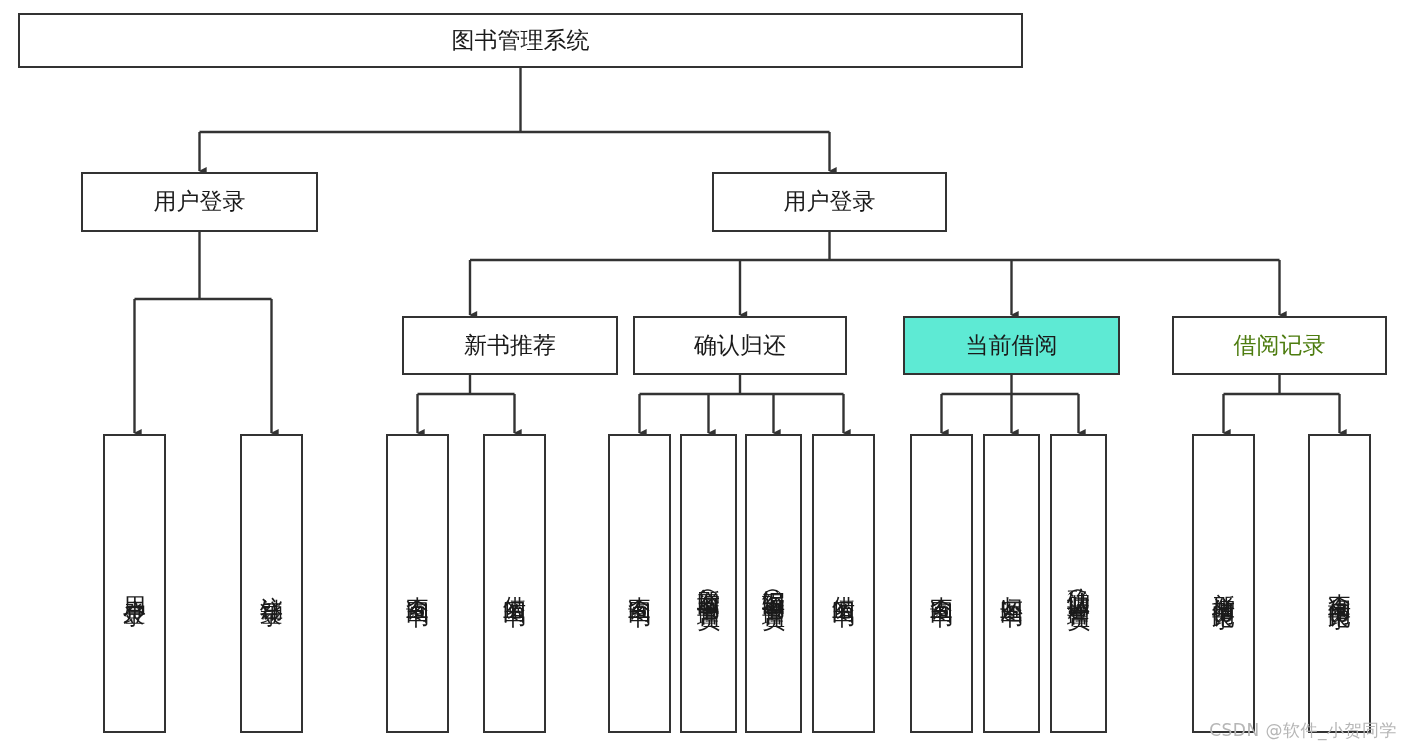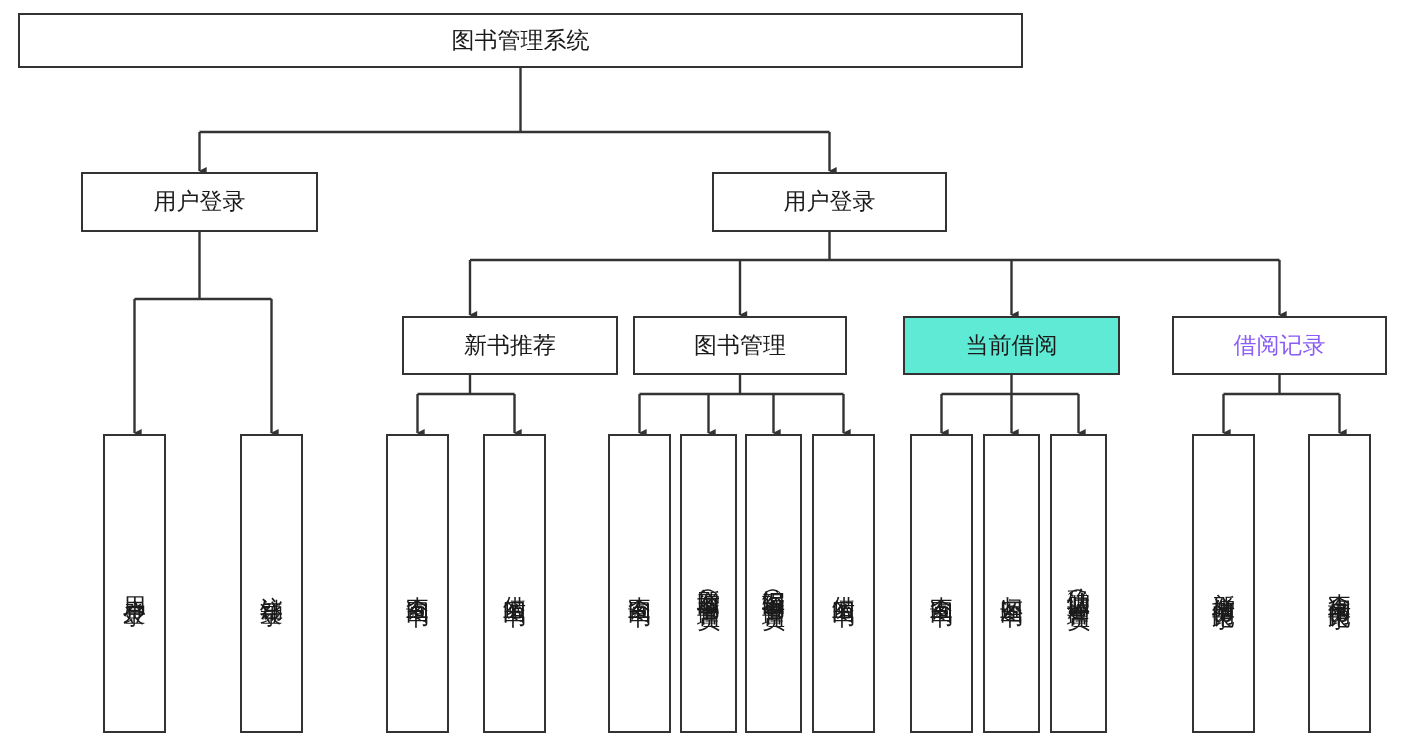--- a/index.html
+++ b/index.html
@@ -121,27 +121,27 @@
       <div class="node horizontal" style="left: 81px; top: 172px; width: 237px; height: 60px; border-color: rgb(51, 51, 51); background: rgb(255, 255, 255);">
         <span class="node-label" style="color: rgb(26, 26, 26);">用户登录</span>
       </div>
       <div class="node horizontal" style="left: 712px; top: 172px; width: 235px; height: 60px; border-color: rgb(51, 51, 51); background: rgb(255, 255, 255);">
         <span class="node-label" style="color: rgb(26, 26, 26);">用户登录</span>
       </div>
       <div class="node horizontal" style="left: 362px; top: 316px; width: 216px; height: 59px; border-color: rgb(51, 51, 51); background: rgb(255, 255, 255); margin-left: 40px;">
         <span class="node-label" style="color: rgb(26, 26, 26);">新书推荐</span>
       </div>
       <div class="node horizontal" style="left: 633px; top: 316px; width: 214px; height: 59px; border-color: rgb(51, 51, 51); background: rgb(255, 255, 255);">
-        <span class="node-label" style="color: rgb(26, 26, 26);">图书管理</span>
+        <span class="node-label" style="color: rgb(26, 26, 26);">确认归还</span>
       </div>
       <div class="node horizontal" style="left: 903px; top: 316px; width: 217px; height: 59px; border-color: rgb(51, 51, 51); background: #5eead4;">
         <span class="node-label" style="color: rgb(26, 26, 26);">当前借阅</span>
       </div>
       <div class="node horizontal" style="left: 1172px; top: 316px; width: 215px; height: 59px; border-color: rgb(51, 51, 51); background: rgb(255, 255, 255);">
-        <span class="node-label" style="color: #8b5cf6;">借阅记录</span>
+        <span class="node-label" style="color: #4d7c0f;">借阅记录</span>
       </div>
       <div class="node vertical" style="left: 103px; top: 434px; width: 63px; height: 299px; border-color: rgb(51, 51, 51); background: rgb(255, 255, 255);">
         <span class="node-label" style="color: rgb(26, 26, 26);">用户登录</span>
       </div>
       <div class="node vertical" style="left: 240px; top: 434px; width: 63px; height: 299px; border-color: rgb(51, 51, 51); background: rgb(255, 255, 255);">
         <span class="node-label" style="color: rgb(26, 26, 26);">注销登录</span>
       </div>
       <div class="node vertical" style="left: 386px; top: 434px; width: 63px; height: 299px; border-color: rgb(51, 51, 51); background: rgb(255, 255, 255);">
         <span class="node-label" style="color: rgb(26, 26, 26);">查询图书</span>
       </div>
@@ -169,13 +169,14 @@
       <div class="node vertical" style="left: 1050px; top: 434px; width: 57px; height: 299px; border-color: rgb(51, 51, 51); background: rgb(255, 255, 255);">
         <span class="node-label" style="color: rgb(26, 26, 26);">确认归还（管理员）</span>
       </div>
       <div class="node vertical" style="left: 1192px; top: 434px; width: 63px; height: 299px; border-color: rgb(51, 51, 51); background: rgb(255, 255, 255);">
         <span class="node-label" style="color: rgb(26, 26, 26);">新增借阅记录</span>
       </div>
       <div class="node vertical" style="left: 1308px; top: 434px; width: 63px; height: 299px; border-color: rgb(51, 51, 51); background: rgb(255, 255, 255);">
         <span class="node-label" style="color: rgb(26, 26, 26);">查询借阅记录</span>
       </div>
     </div>
+  <div class="watermark">CSDN @软件_小贺同学</div>
 </div>
 
 </body></html>

